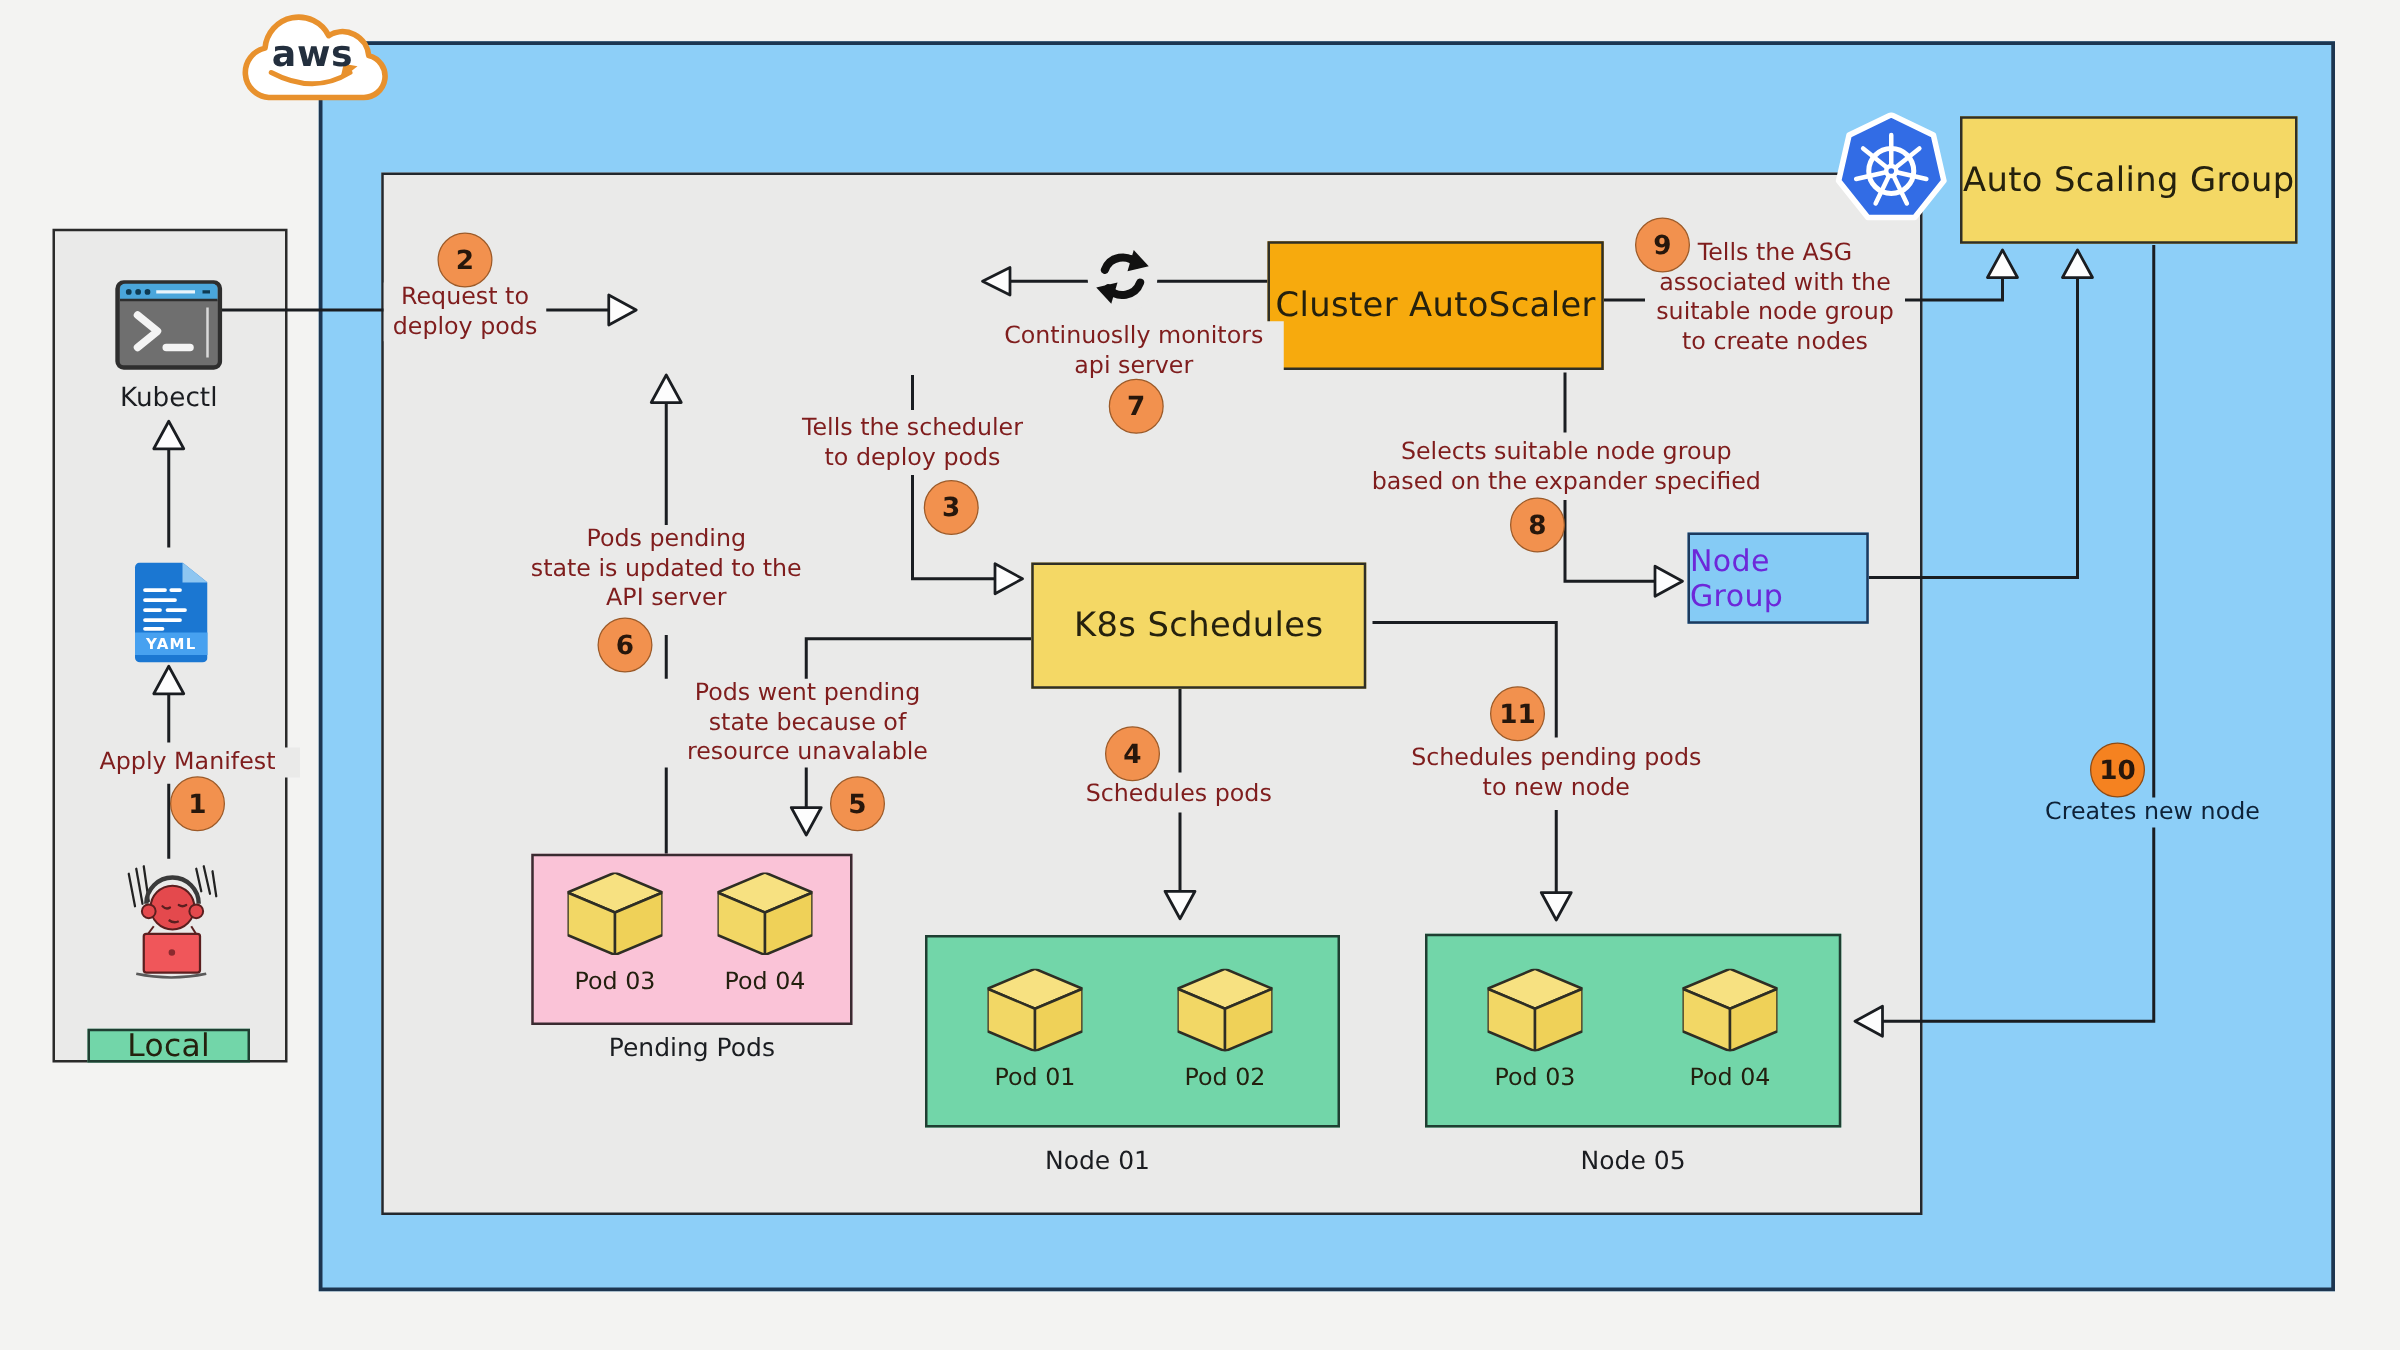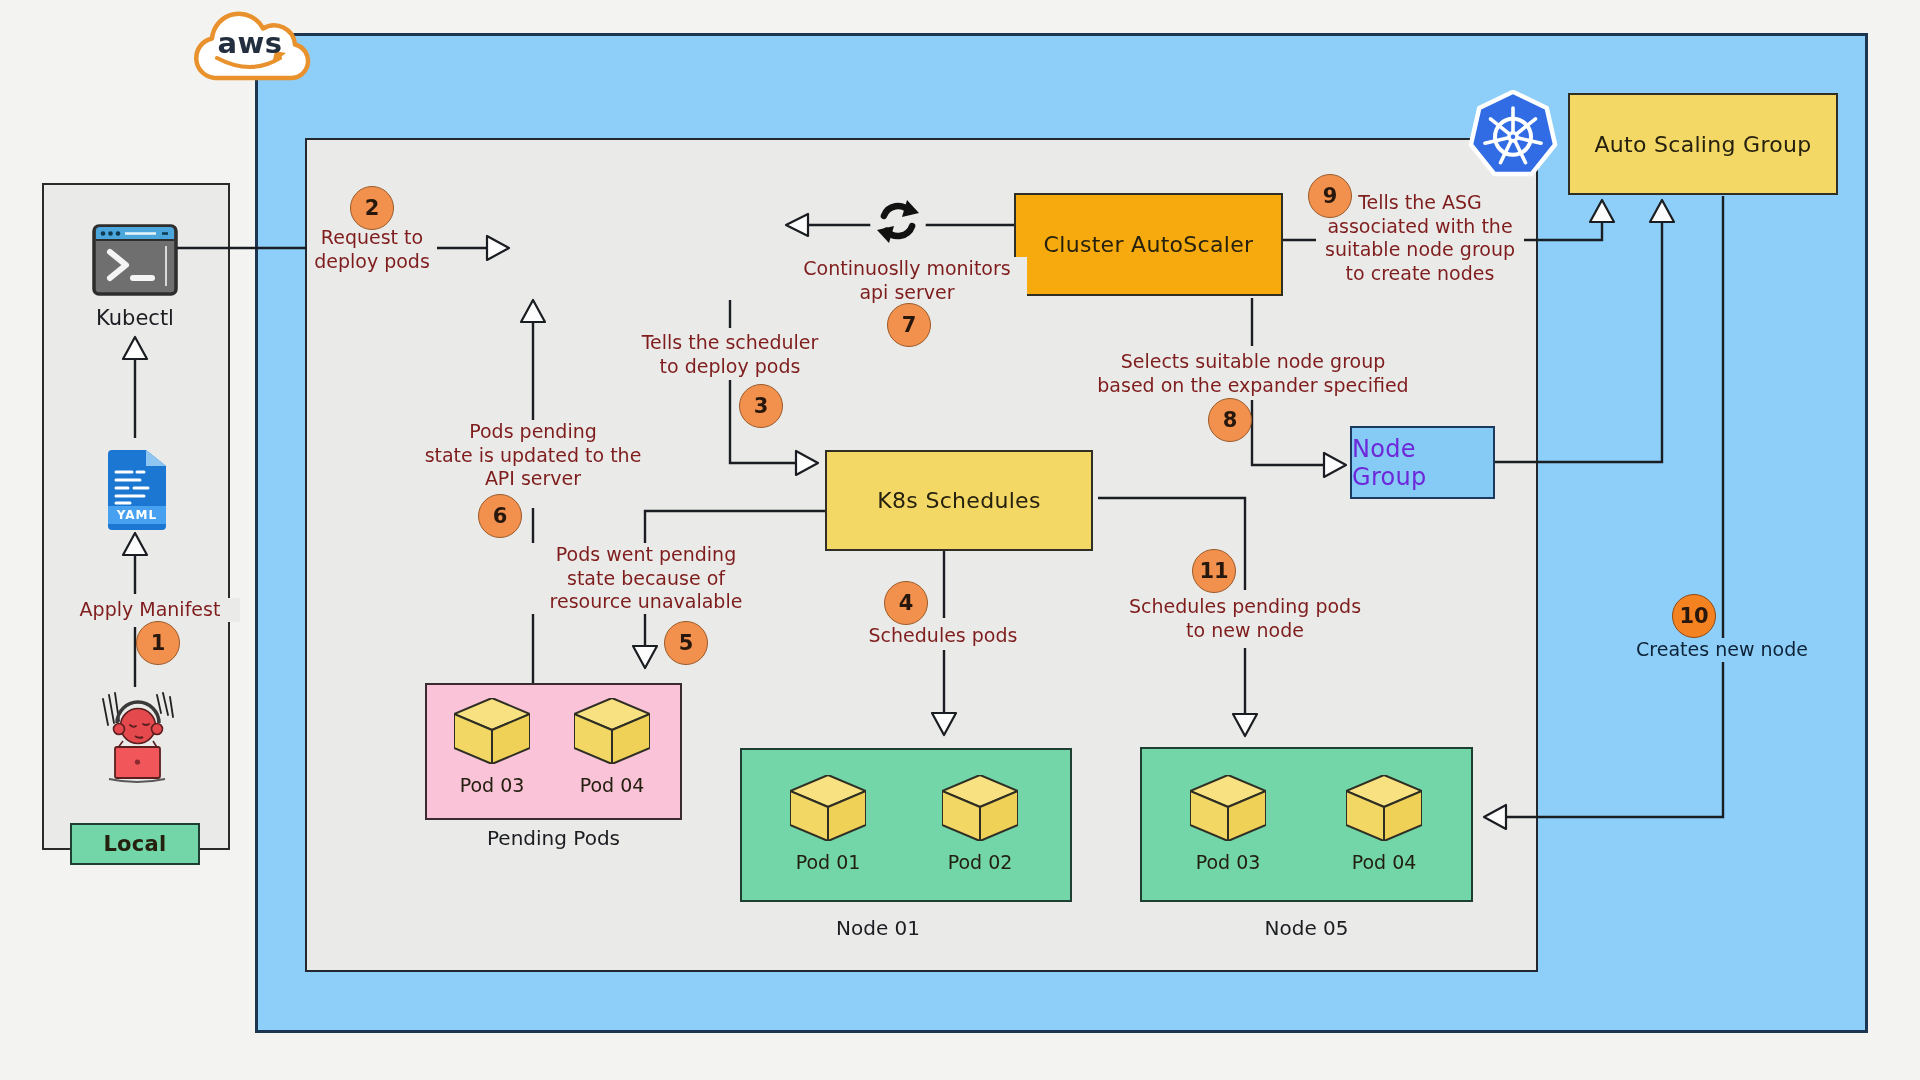--- a/index.html
+++ b/index.html
@@ -5,21 +5,21 @@
   html,body{margin:0;padding:0;background:#F3F3F2;}
   .stage{position:relative;width:1920px;height:1080px;background:var(--page_bg);
          font-family:"DejaVu Sans",sans-serif;color:#16181C;overflow:hidden;}
   .region{position:absolute;box-sizing:border-box;}
   .blue-region{background:var(--region_blue);border:3px solid #1C3550;}
   .cluster-region{background:var(--cluster_gray);border:2.5px solid #23282E;}
   .local-region{background:var(--cluster_gray);border:2.5px solid #2A2A2A;}
   .lines{position:absolute;left:0;top:0;pointer-events:none;}
   .box{position:absolute;box-sizing:border-box;border:2.2px solid #2F2F26;
        display:flex;align-items:center;justify-content:center;
-       font-size:22px;letter-spacing:.3px;color:#25210E;}
+       font-size:27px;letter-spacing:.3px;color:#25210E;}
   .yellow{background:var(--box_yellow);}
   .orange{background:var(--box_orange);}
   .bluebox{background:var(--box_blue);border-color:#1C3A5E;color:#6d28d9;font-size:24px;}
   .green{background:var(--node_green);border-color:#1F3F32;}
   .pink{background:var(--pending_pink);border-color:#3A2B30;}
   .note{position:absolute;text-align:center;font-size:19px;line-height:23.5px;
         white-space:pre-line;color:#7f1d1d;background:var(--cluster_gray);}
   .note.on-blue{background:var(--region_blue);color:#0E2238;}
   .sublabel{position:absolute;text-align:center;font-size:20px;color:#1B1D21;background:transparent;}
   .badge{position:absolute;width:42px;height:42px;border-radius:50%;
@@ -85,21 +85,21 @@
   </div>
   <div class="box bluebox" style="left:1350px;top:426px;width:145px;height:73px;">
     <span>Node Group</span>
   </div>
   <div class="box yellow" style="left:1568px;top:93px;width:270px;height:102px;">
     <span>Auto Scaling Group</span>
   </div>
   <div class="box pink" style="left:425px;top:683px;width:257px;height:137px;"></div>
   <div class="box green" style="left:740px;top:748px;width:332px;height:154px;"></div>
   <div class="box green" style="left:1140px;top:747px;width:333px;height:155px;"></div>
-  <div class="box green" style="left:70px;top:823px;width:130px;height:42px;font-size:21px;font-weight:bold;">
+  <div class="box green" style="left:70px;top:823px;width:130px;height:27px;font-size:25px;">
     <span>Local</span>
   </div>
 
   <div class="sublabel" style="left:425px;top:826px;width:257px;">Pending Pods</div>
   <div class="sublabel" style="left:712px;top:916px;width:332px;">Node 01</div>
   <div class="sublabel" style="left:1140px;top:916px;width:333px;">Node 05</div>
   <div class="sublabel" style="left:75px;top:306px;width:120px;font-size:21px;">Kubectl</div>
 
   <div class="pod" style="left:437px;top:698px;">
     <svg width="76" height="66">

